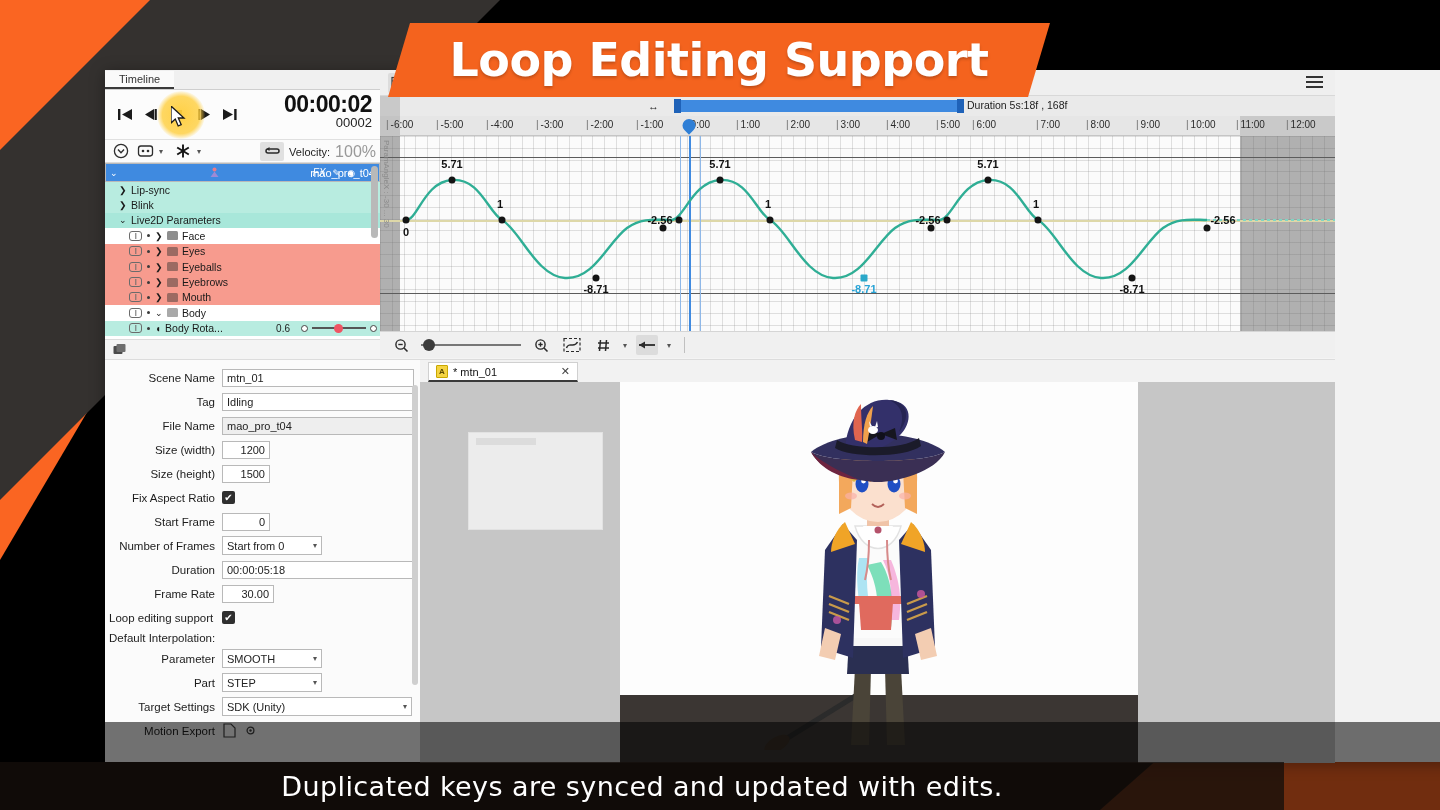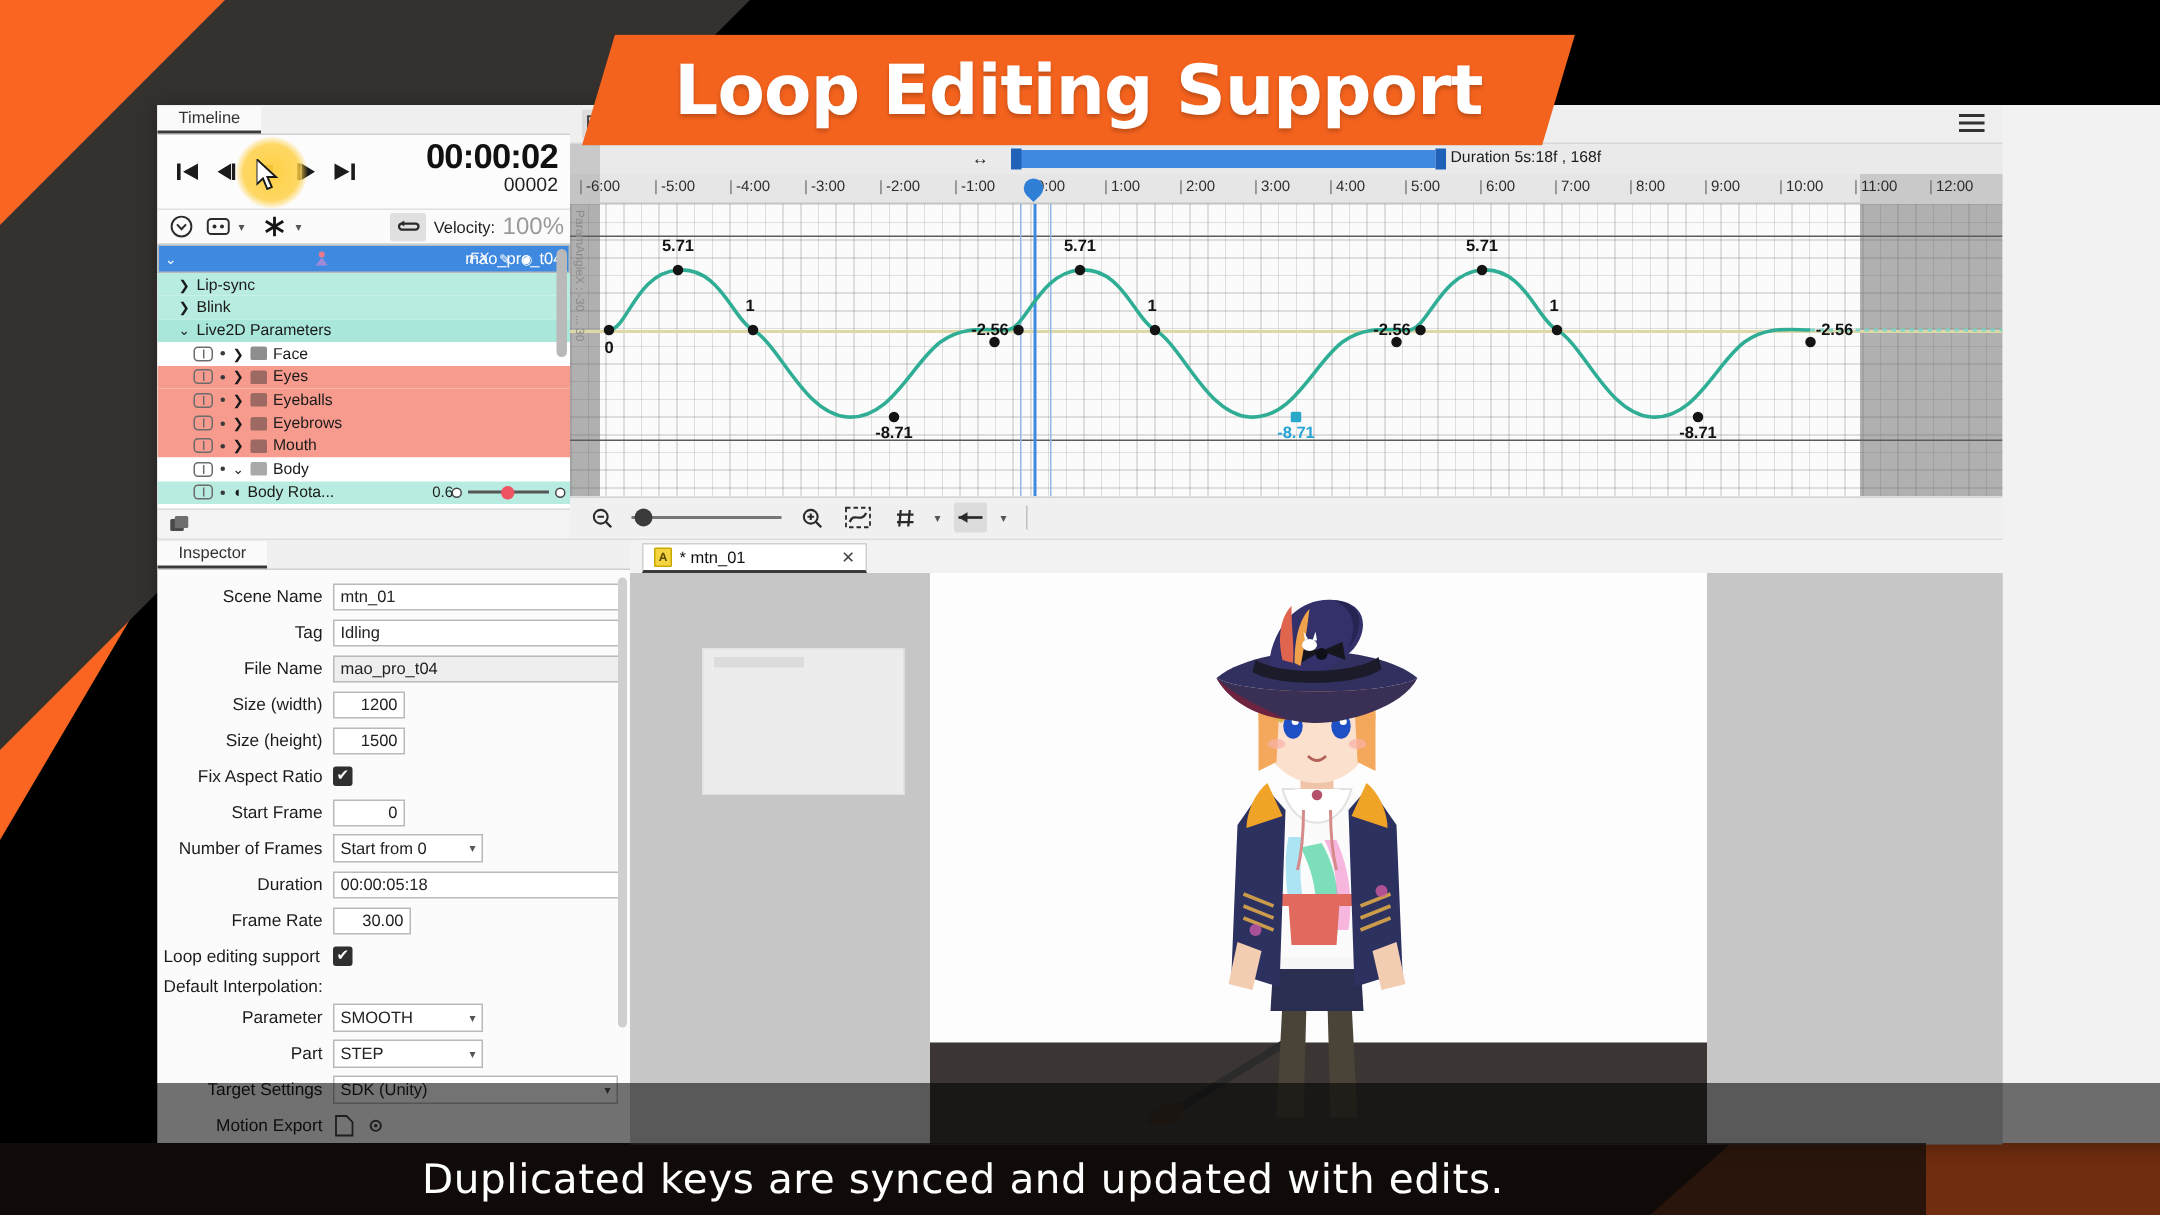--- a/index.html
+++ b/index.html
@@ -93,21 +93,21 @@
     width: 13px; height: 10px; border: 1.4px solid #6b6b6b; border-radius: 3px; margin-right: 5px;
     position: relative; flex: none;
   }
   .keyico::after { content:""; position:absolute; left:50%; top:1px; width:1.4px; height:6px; background:#6b6b6b; transform: translateX(-50%); }
   .dot3 { width: 3px; height: 3px; border-radius: 50%; background: #3a3a3a; margin-right: 5px; flex: none; }
   .trk .righticons { position: absolute; right: 4px; display: flex; align-items: center; gap: 7px; font-size: 9px; }
   .sliderrow { display: flex; align-items: center; gap: 4px; position: absolute; right: 3px; }
   .sl-track { width: 54px; height: 2px; background: #555; position: relative; }
   .sl-knob-o { width: 7px; height: 7px; border: 1.5px solid #444; border-radius: 50%; background: #fff; }
   .sl-knob-r { width: 9px; height: 9px; border-radius: 50%; background: #ef5463; position: absolute; left: 22px; top: -3.5px; }
-  .trk .val { font-size: 10px; color: #222; position: absolute; right: 78px; margin-left: 30px; }
+  .trk .val { font-size: 10px; color: #222; position: absolute; right: 90px; margin-left: 30px; }
 
   .tl-vscroll { position: absolute; right: 2px; top: 96px; width: 7px; height: 72px; background: #b9b9b9; border-radius: 4px; }
   .tl-bottombar { position: absolute; left: 0; bottom: 0; width: 275px; height: 20px; background: #f4f4f4; border-top: 1px solid #dcdcdc; display: flex; align-items: center; padding-left: 8px; }
 
   
   .ge { position: absolute; left: 275px; top: 0; width: 955px; height: 289px; background: #f4f4f4; }
   .ge-toolbar { height: 26px; background: #efefef; display: flex; align-items: center; padding: 0 8px; gap: 13px; border-bottom: 1px solid #d8d8d8; position: relative; }
   .ge-hamb { position: absolute; right: 12px; top: 6px; width: 17px; }
   .ge-hamb div { height: 2px; background: #333; margin-bottom: 3px; }
 
@@ -487,21 +487,21 @@
         <div class="rtick" style="left:106px">-4:00</div>
         <div class="rtick" style="left:156px">-3:00</div>
         <div class="rtick" style="left:206px">-2:00</div>
         <div class="rtick" style="left:256px">-1:00</div>
         <div class="rtick" style="left:306px">0:00</div>
         <div class="rtick" style="left:356px">1:00</div>
         <div class="rtick" style="left:406px">2:00</div>
         <div class="rtick" style="left:456px">3:00</div>
         <div class="rtick" style="left:506px">4:00</div>
         <div class="rtick" style="left:556px">5:00</div>
-        <div class="rtick" style="left:606px">6:00</div>
+        <div class="rtick" style="left:592px">6:00</div>
         <div class="rtick" style="left:656px">7:00</div>
         <div class="rtick" style="left:706px">8:00</div>
         <div class="rtick" style="left:756px">9:00</div>
         <div class="rtick" style="left:806px">10:00</div>
         <div class="rtick" style="left:856px">11:00</div>
         <div class="rtick" style="left:906px">12:00</div>
         <div class="playhead-knob" style="left:309px; top:3px;"></div>
       </div>
 
       <div class="ge-canvas">
@@ -607,23 +607,20 @@
               <line x1="3" y1="7" x2="19" y2="7" stroke="#2a2a2a" stroke-width="1.8"></line>
               <polygon points="3,7 9,3.5 9,10.5" fill="#2a2a2a"></polygon>
             </svg>
         </div>
         <span class="caretmini">▾</span>
         <div class="ge-sep"></div>
       </div>
     </div>
 
     <div class="insp">
-      <div class="panel-tabbar">
-        <div class="panel-tab">Inspector</div>
-      </div>
       <div class="frm">
         <div class="row">
           <div class="lb">Scene Name</div>
           <div class="tf wide">mtn_01</div>
         </div>
         <div class="row">
           <div class="lb">Tag</div>
           <div class="tf wide">Idling</div>
         </div>
         <div class="row">

